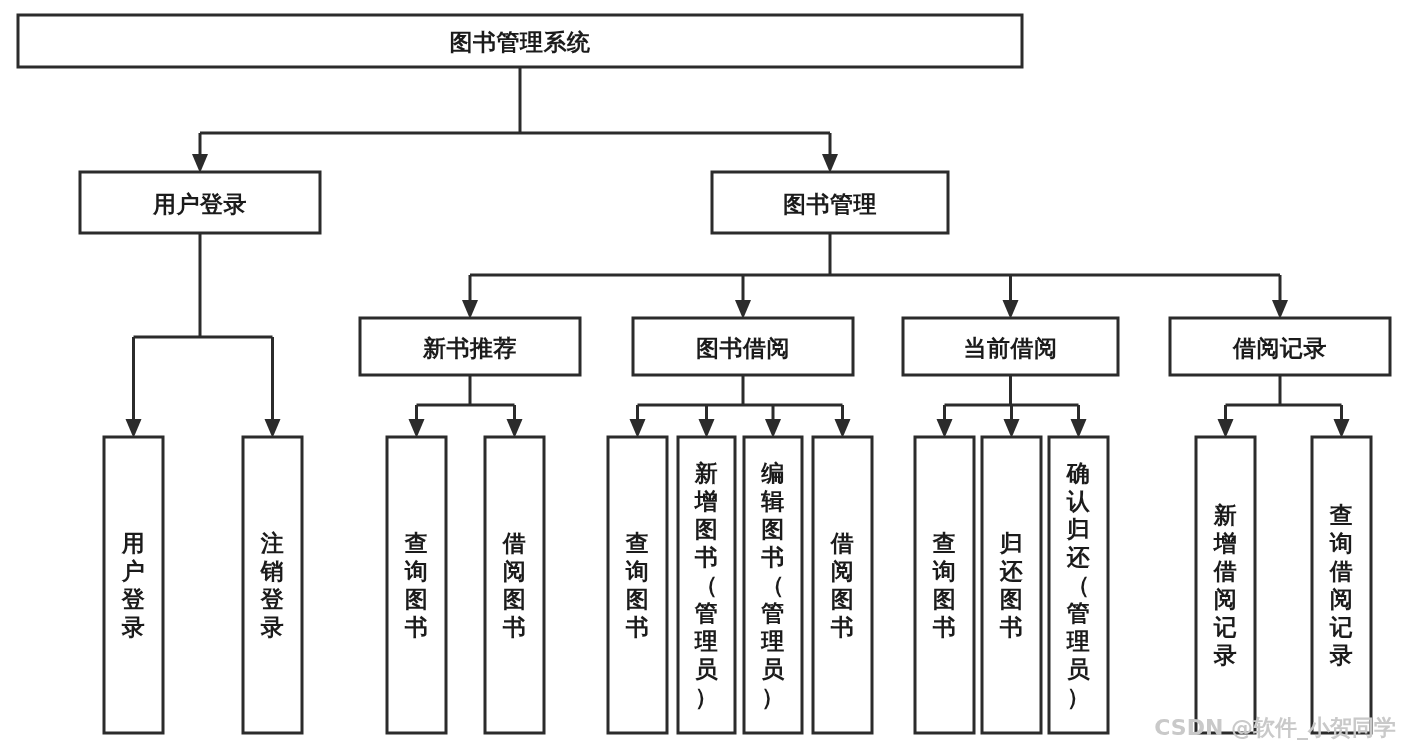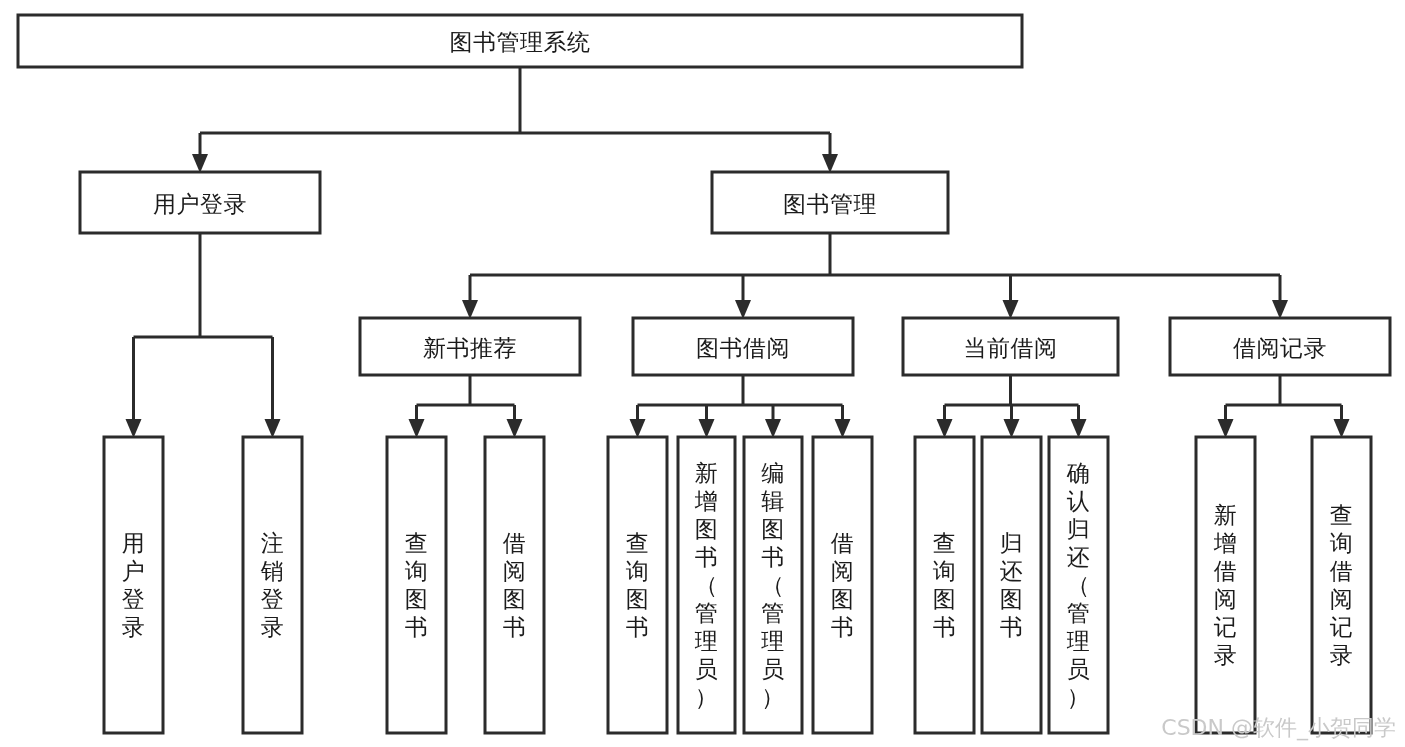--- a/index.html
+++ b/index.html
@@ -14,20 +14,21 @@
     overflow: hidden;
     font-family: "DejaVu Sans", "Liberation Sans", sans-serif;
     position: relative;
   }
   #diagram-root {
     position: absolute;
     left: 0;
     top: 0;
     width: 1405px;
     height: 747px;
+    font-weight: bold;
   }
   svg.diagram-canvas {
     display: block;
     width: 1405px;
     height: 747px;
   }
   .node-box {
     fill: #ffffff;
     stroke: #2b2b2b;
     stroke-width: 3;

